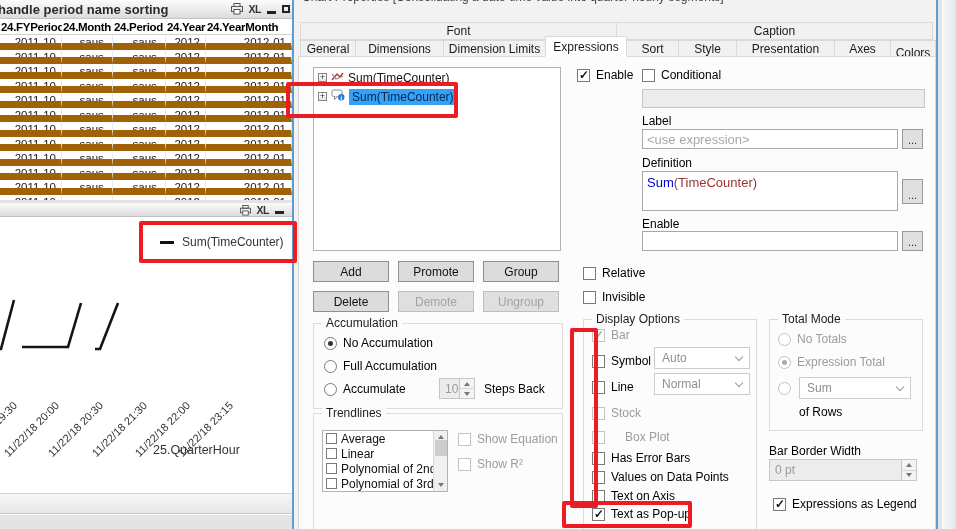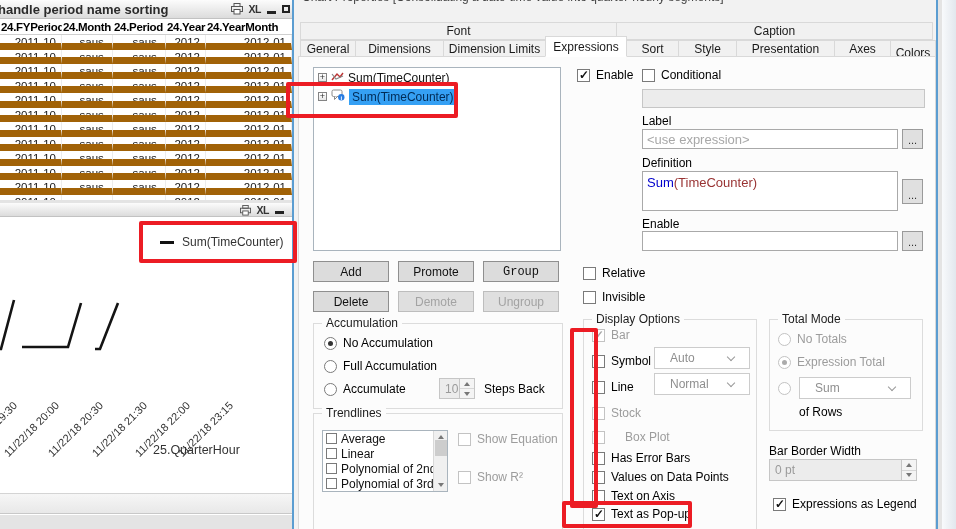--- a/index.html
+++ b/index.html
@@ -75,21 +75,21 @@
          display:flex; align-items:center; justify-content:center; }
   .btn.disabled { background:#dfdfdf; border-color:#bdbdbd; color:#a3a3a3; }
   .dots-btn { background:#e0e0e0; border:1px solid #9a9a9a; font-size:11px; color:#333;
               display:flex; align-items:flex-end; justify-content:center; padding-bottom:2px; }
 
   .group { border:1px solid #dcdcdc; position:absolute; }
   .glabel { position:absolute; top:-8px; left:8px; background:#fcfcfc; padding:0 4px;
             font-size:12px; color:#1d1d1d; white-space:nowrap; }
 
   .combo { border:1px solid #cccccc; background:#fff; color:#8f8f8f; font-size:12px;
-           display:flex; align-items:center; justify-content:space-between; padding:0 15px; }
+           display:flex; align-items:center; justify-content:space-between; padding:0 7px; }
   .chev { width:6px; height:6px; border-right:1.5px solid #999; border-bottom:1.5px solid #999;
           transform:rotate(45deg); margin-top:-3px; flex:none; }
 
   .spinner { border:1px solid #c6c6c6; background:#ececec; color:#9a9a9a; font-size:12px;
              display:flex; align-items:stretch; }
   .spin-val { flex:1; display:flex; align-items:center; padding-left:5px; }
   .spin-btns { width:15px; border-left:1px solid #c6c6c6; display:flex; flex-direction:column; }
   .spin-btns > div { flex:1; display:flex; align-items:center; justify-content:center; background:#f4f4f4; }
   .spin-btns > div:first-child { border-bottom:1px solid #d6d6d6; }
   .tri-up { width:0; height:0; border-left:3px solid transparent; border-right:3px solid transparent;
@@ -335,21 +335,21 @@
         <span><span class="defn-fn">Sum</span><span class="defn-args">(TimeCounter)</span></span>
       </div>
       <div class="abs dots-btn" style="left:603px;top:122px;width:21px;height:25px;">...</div>
 
       <div class="abs lbl" style="left:343px;top:160px;">Enable</div>
       <div class="abs txt-input" style="left:343px;top:174px;width:256px;height:20px;"></div>
       <div class="abs dots-btn" style="left:603px;top:174px;width:21px;height:20px;">...</div>
 
       <div class="abs btn" style="left:14px;top:204px;width:76px;height:21px;">Add</div>
       <div class="abs btn" style="left:99px;top:204px;width:76px;height:21px;">Promote</div>
-      <div class="abs btn" style="left:184px;top:204px;width:76px;height:21px;font-family:Liberation Mono, monospace;">Group</div>
+      <div class="abs btn" style="left:184px;top:204px;width:76px;height:21px;">Group</div>
       <div class="abs btn" style="left:14px;top:234px;width:76px;height:21px;">Delete</div>
       <div class="abs btn disabled" style="left:99px;top:234px;width:76px;height:21px;">Demote</div>
       <div class="abs btn disabled" style="left:184px;top:234px;width:76px;height:21px;">Ungroup</div>
 
       <div class="ctl-row" style="left:284px;top:209px;">
         <span class="cb"></span>
         <span class="lbl">Relative</span>
       </div>
       <div class="ctl-row" style="left:284px;top:233px;">
         <span class="cb"></span>
@@ -406,21 +406,21 @@
             </div>
             <div class="tl-item">
               <span class="cb"></span>
               <span>Polynomial of 3rd degree</span>
             </div>
           </div>
         <div class="ctl-row" style="left:144px;top:18px;">
           <span class="cb disabled"></span>
           <span class="lbl dis-lbl">Show Equation</span>
         </div>
-        <div class="ctl-row" style="left:144px;top:56px;justify-content:flex-end;">
+        <div class="ctl-row" style="left:144px;top:43px;justify-content:flex-end;">
           <span class="cb disabled"></span>
           <span class="lbl dis-lbl">Show R²</span>
         </div>
       </div>
 
       <div class="group" style="left:284px;top:262px;width:174px;height:215px;">
         <span class="glabel">Display Options</span>
         <div id="dispopts"></div>
       <div class="ctl-row" style="left: 8px; top: 8px;">
             <span class="cb checked disabled"></span>

